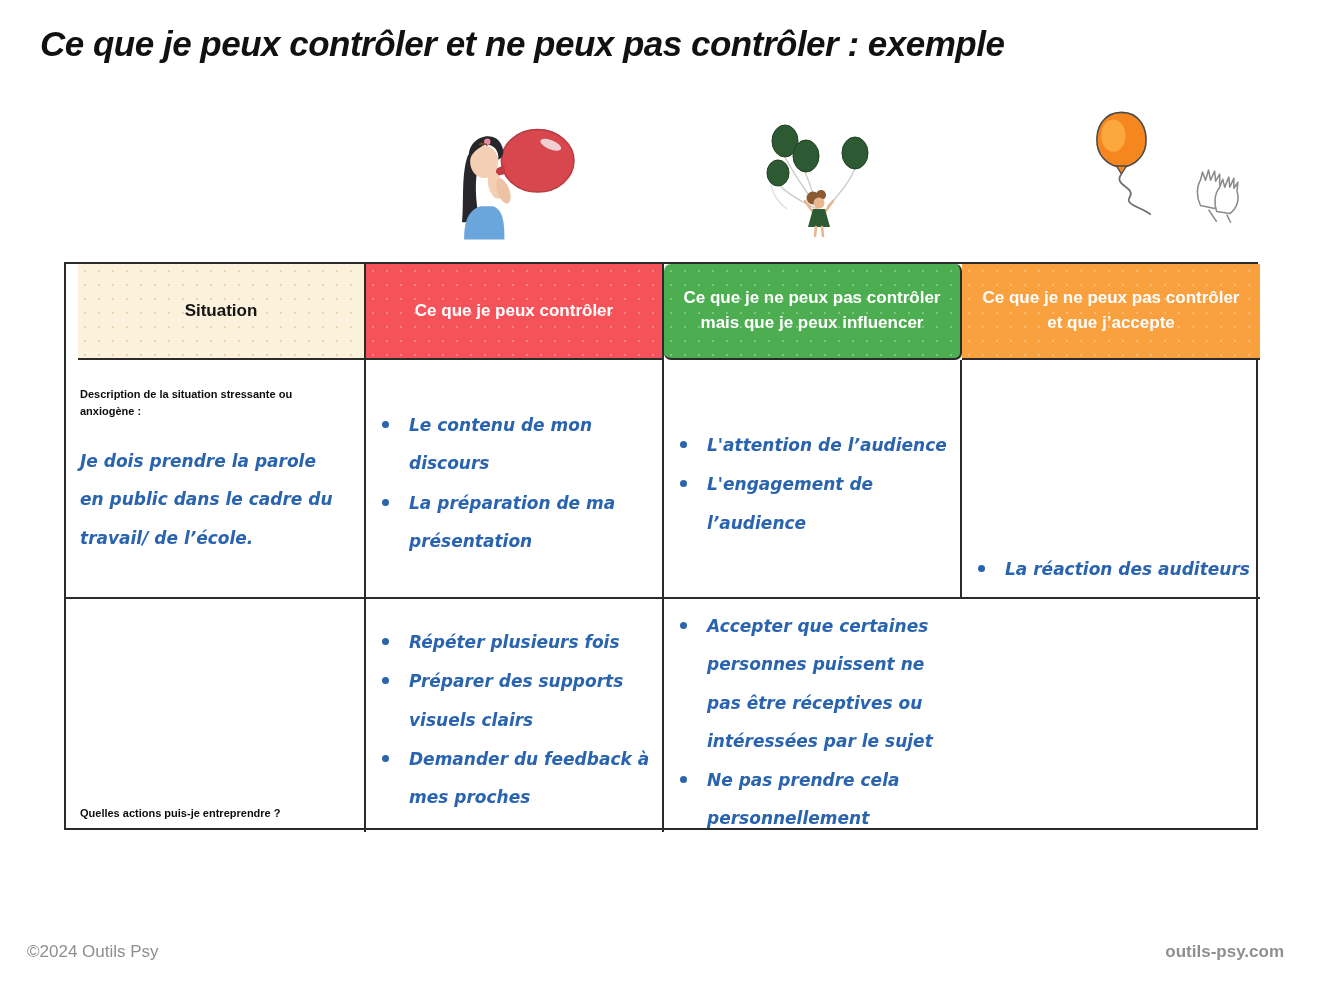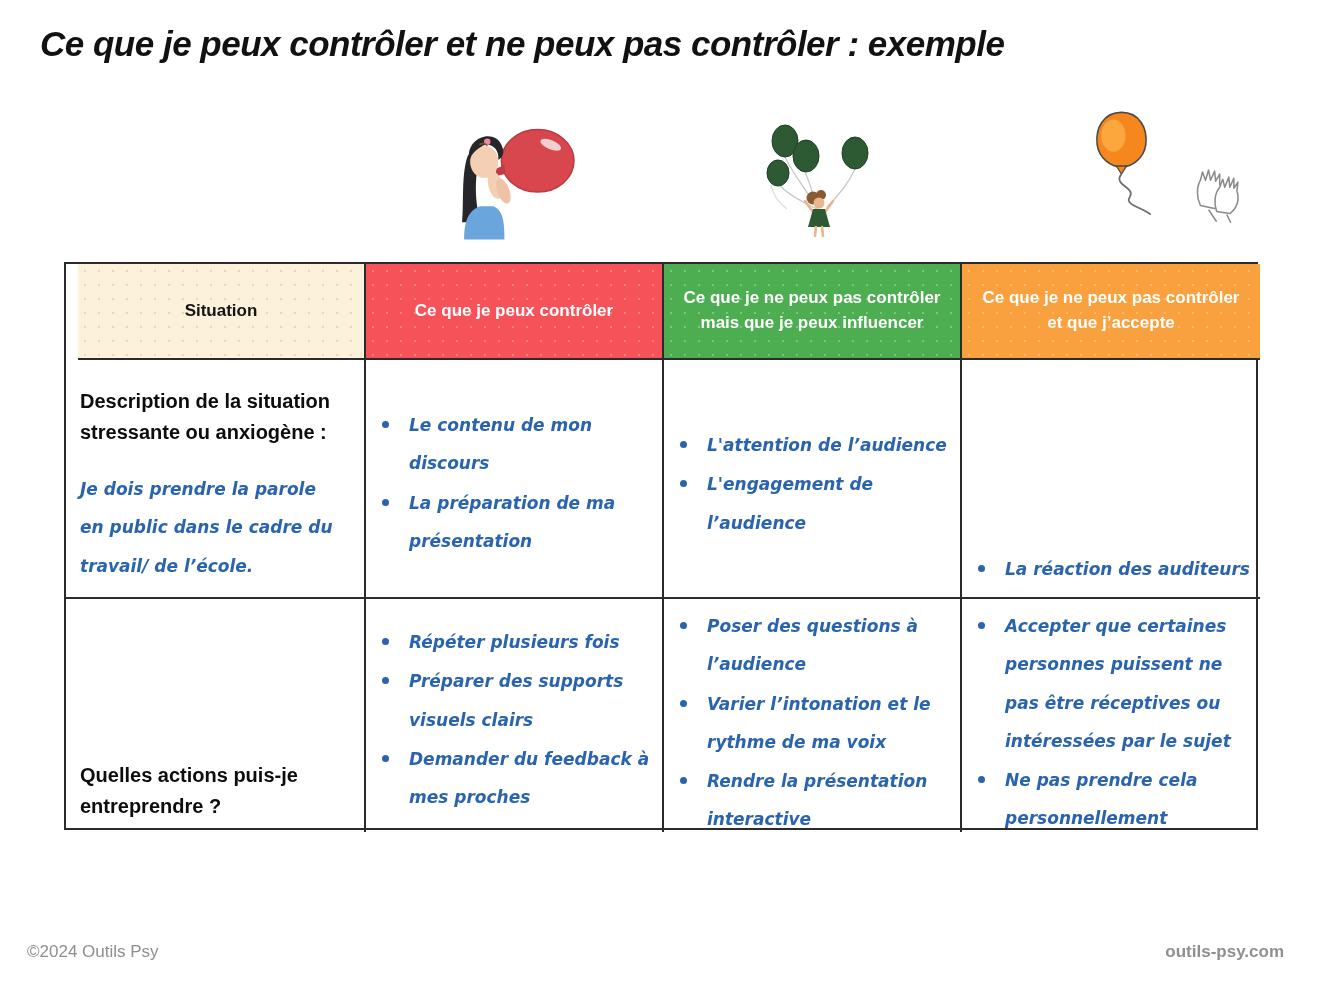--- a/index.html
+++ b/index.html
@@ -31,21 +31,21 @@
 
   .th {
     display:flex; align-items:center; justify-content:center; text-align:center;
     font-weight:700; font-size:17px; line-height:1.45; padding:6px 14px; color:#ffffff;
     background-image:radial-gradient(rgba(255,255,255,.28) 1px, transparent 1px);
     background-size:14px 14px;
   }
   .th.dark-text { color:#141414; background-image:radial-gradient(rgba(214,160,90,.35) 1px, transparent 1px); }
 
   .situ-cell { padding:26px 16px 10px 14px; }
-  .situ-heading { font-weight:700; font-size:20px; line-height:1.55; color:#0d0d0d; }
+  .situ-heading { font-weight:700; font-size:11px; line-height:1.55; color:#0d0d0d; }
   .hand {
     font-family:"DejaVu Sans", sans-serif; font-style:italic; font-weight:600;
     color:#2a64ae; font-size:17px;
   }
   .situ-note { margin-top:22px; line-height:2.25; padding-right:4px; }
 
   ul.blist { list-style:none; }
   ul.blist li {
     position:relative; padding-left:41px; line-height:2.25; font-size:17px; margin-bottom:1px;
   }
@@ -122,21 +122,21 @@
   </div>
 
   <div class="ctable">
 
     <div class="cell th dark-text" style="background-color: rgb(252, 241, 218); margin-left: 12px;">
       <span>Situation</span>
     </div>
     <div class="cell th" style="background-color: rgb(246, 82, 90);">
       <span>Ce que je peux contrôler</span>
     </div>
-    <div class="cell th" style="background-color: rgb(76, 174, 80);">
+    <div class="cell th" style="background-color: rgb(76, 174, 80); border-radius: 7px;">
       <span>Ce que je ne peux pas contrôler mais que je peux influencer</span>
     </div>
     <div class="cell th last-col" style="background-color: rgb(249, 160, 63);">
       <span>Ce que je ne peux pas contrôler et que j’accepte</span>
     </div>
 
     <div class="cell situ-cell">
       <div class="situ-heading">Description de la situation stressante ou anxiogène :</div>
       <div class="hand situ-note">Je dois prendre la parole en public dans le cadre du travail/ de l’école.</div>
     </div>
@@ -161,27 +161,20 @@
     <div class="cell situ-cell last-row v-center">
       <div class="situ-heading">Quelles actions puis-je entreprendre ?</div>
     </div>
     <div class="cell list-cell pt-c last-row">
       <ul class="blist hand">
           <li>Répéter plusieurs fois</li>
           <li>Préparer des supports visuels clairs</li>
           <li>Demander du feedback à mes proches</li>
         </ul>
     </div>
-    <div class="cell list-cell pt-d last-row">
-      <ul class="blist hand">
-          <li>Poser des questions à l’audience</li>
-          <li> Varier l’intonation et le rythme de ma voix</li>
-          <li>Rendre la présentation interactive</li>
-        </ul>
-    </div>
     <div class="cell list-cell pt-d last-col last-row">
       <ul class="blist hand">
           <li>Accepter que certaines personnes puissent ne pas être réceptives ou intéressées par le sujet</li>
           <li>Ne pas prendre cela personnellement</li>
         </ul>
     </div>
   </div>
 
   <div class="footer-left">©2024 Outils Psy</div>
   <div class="footer-right">outils-psy.com</div>

